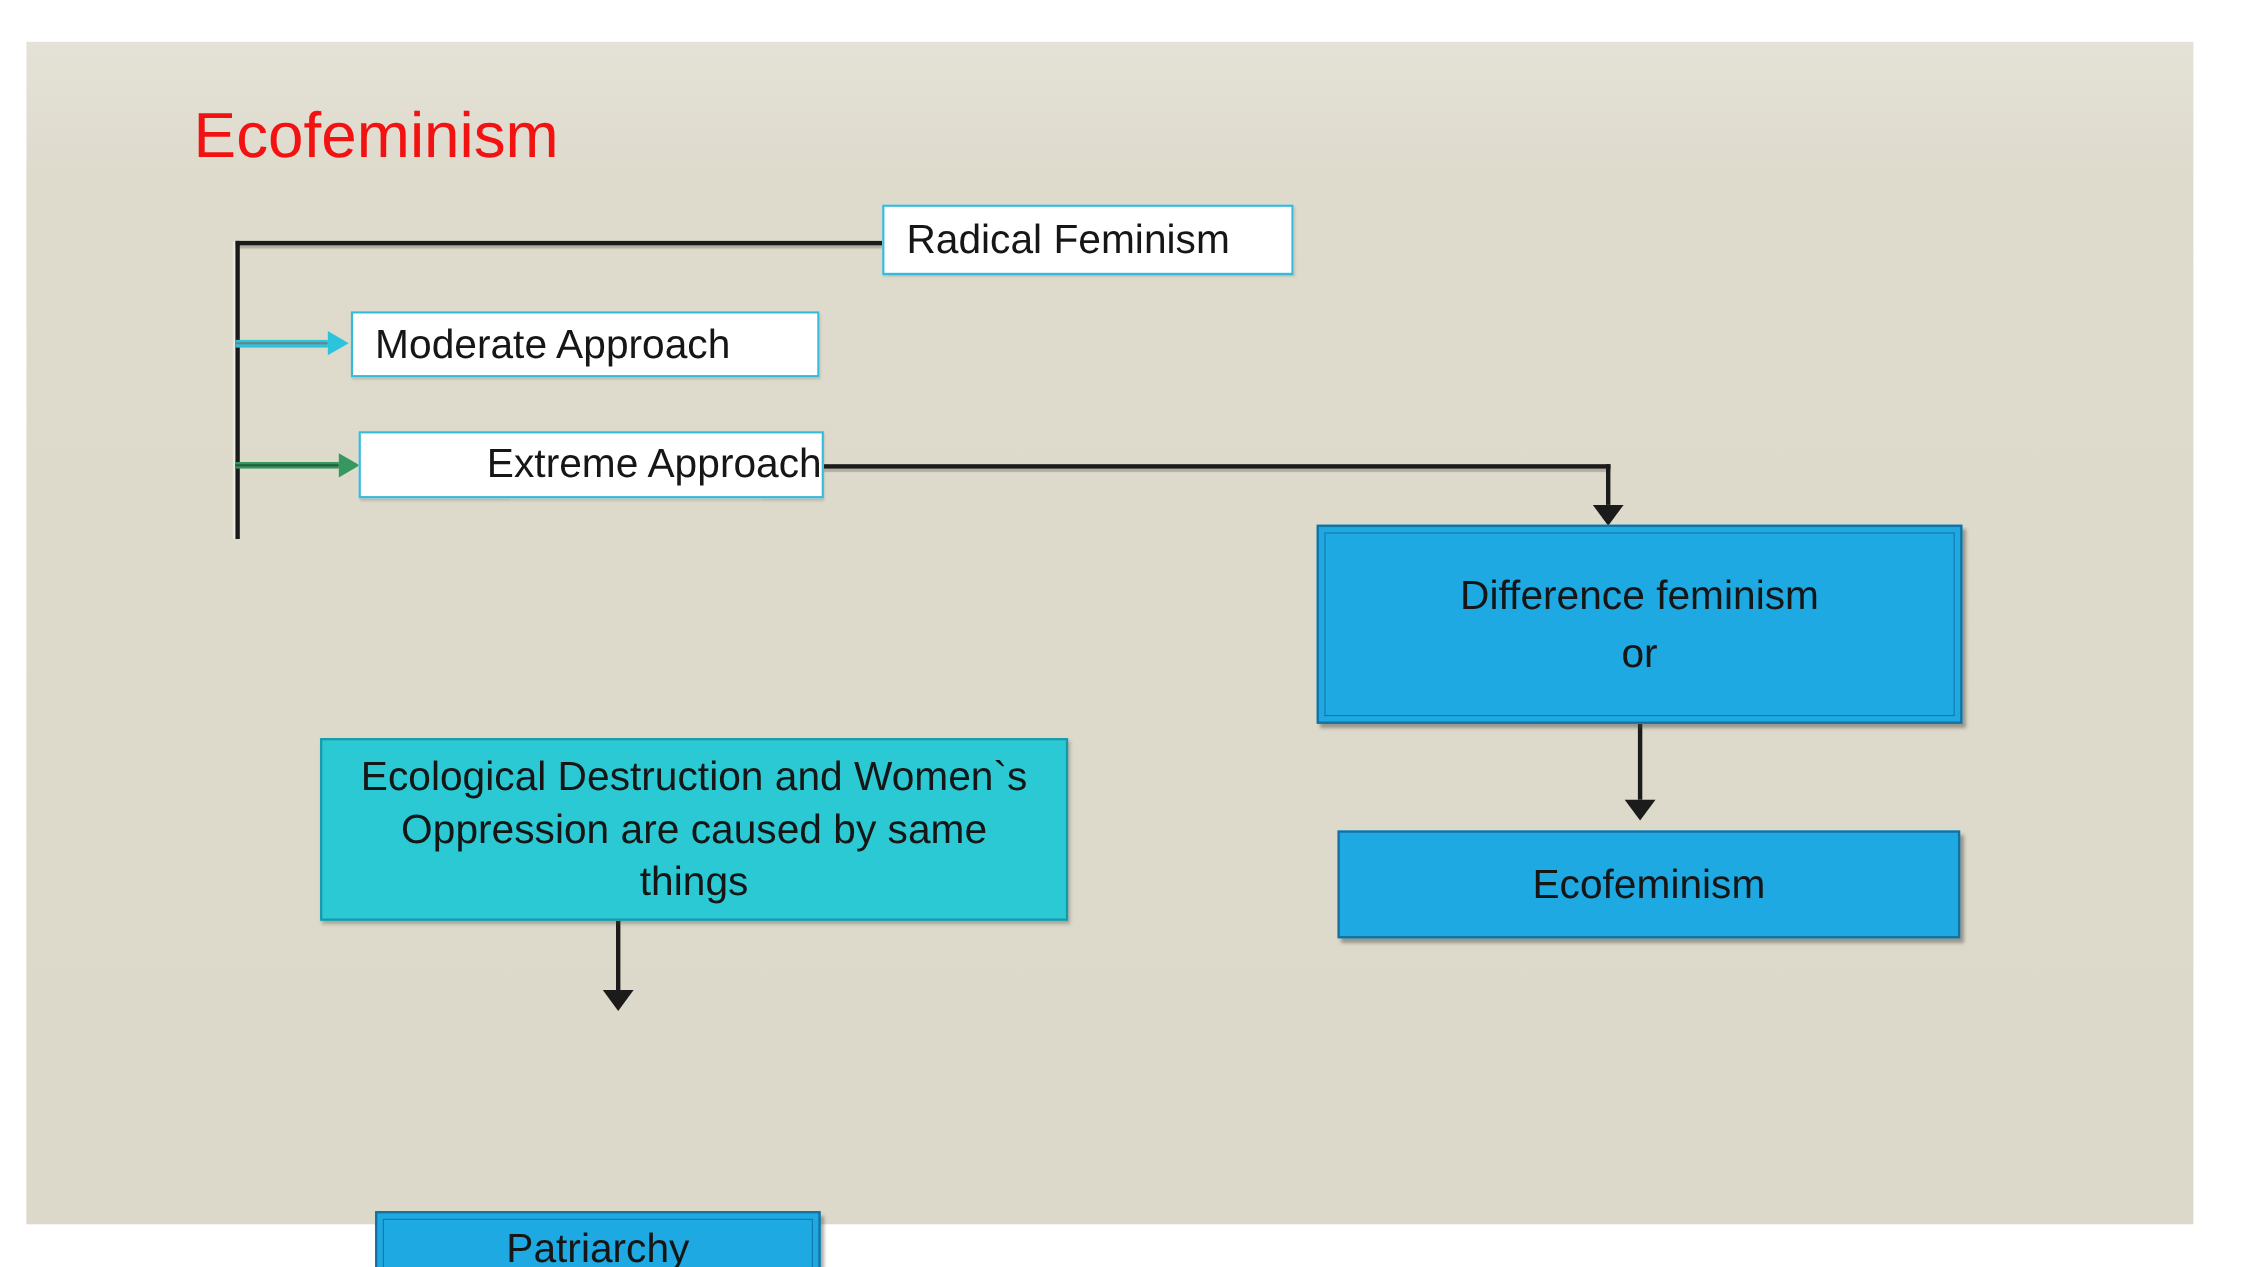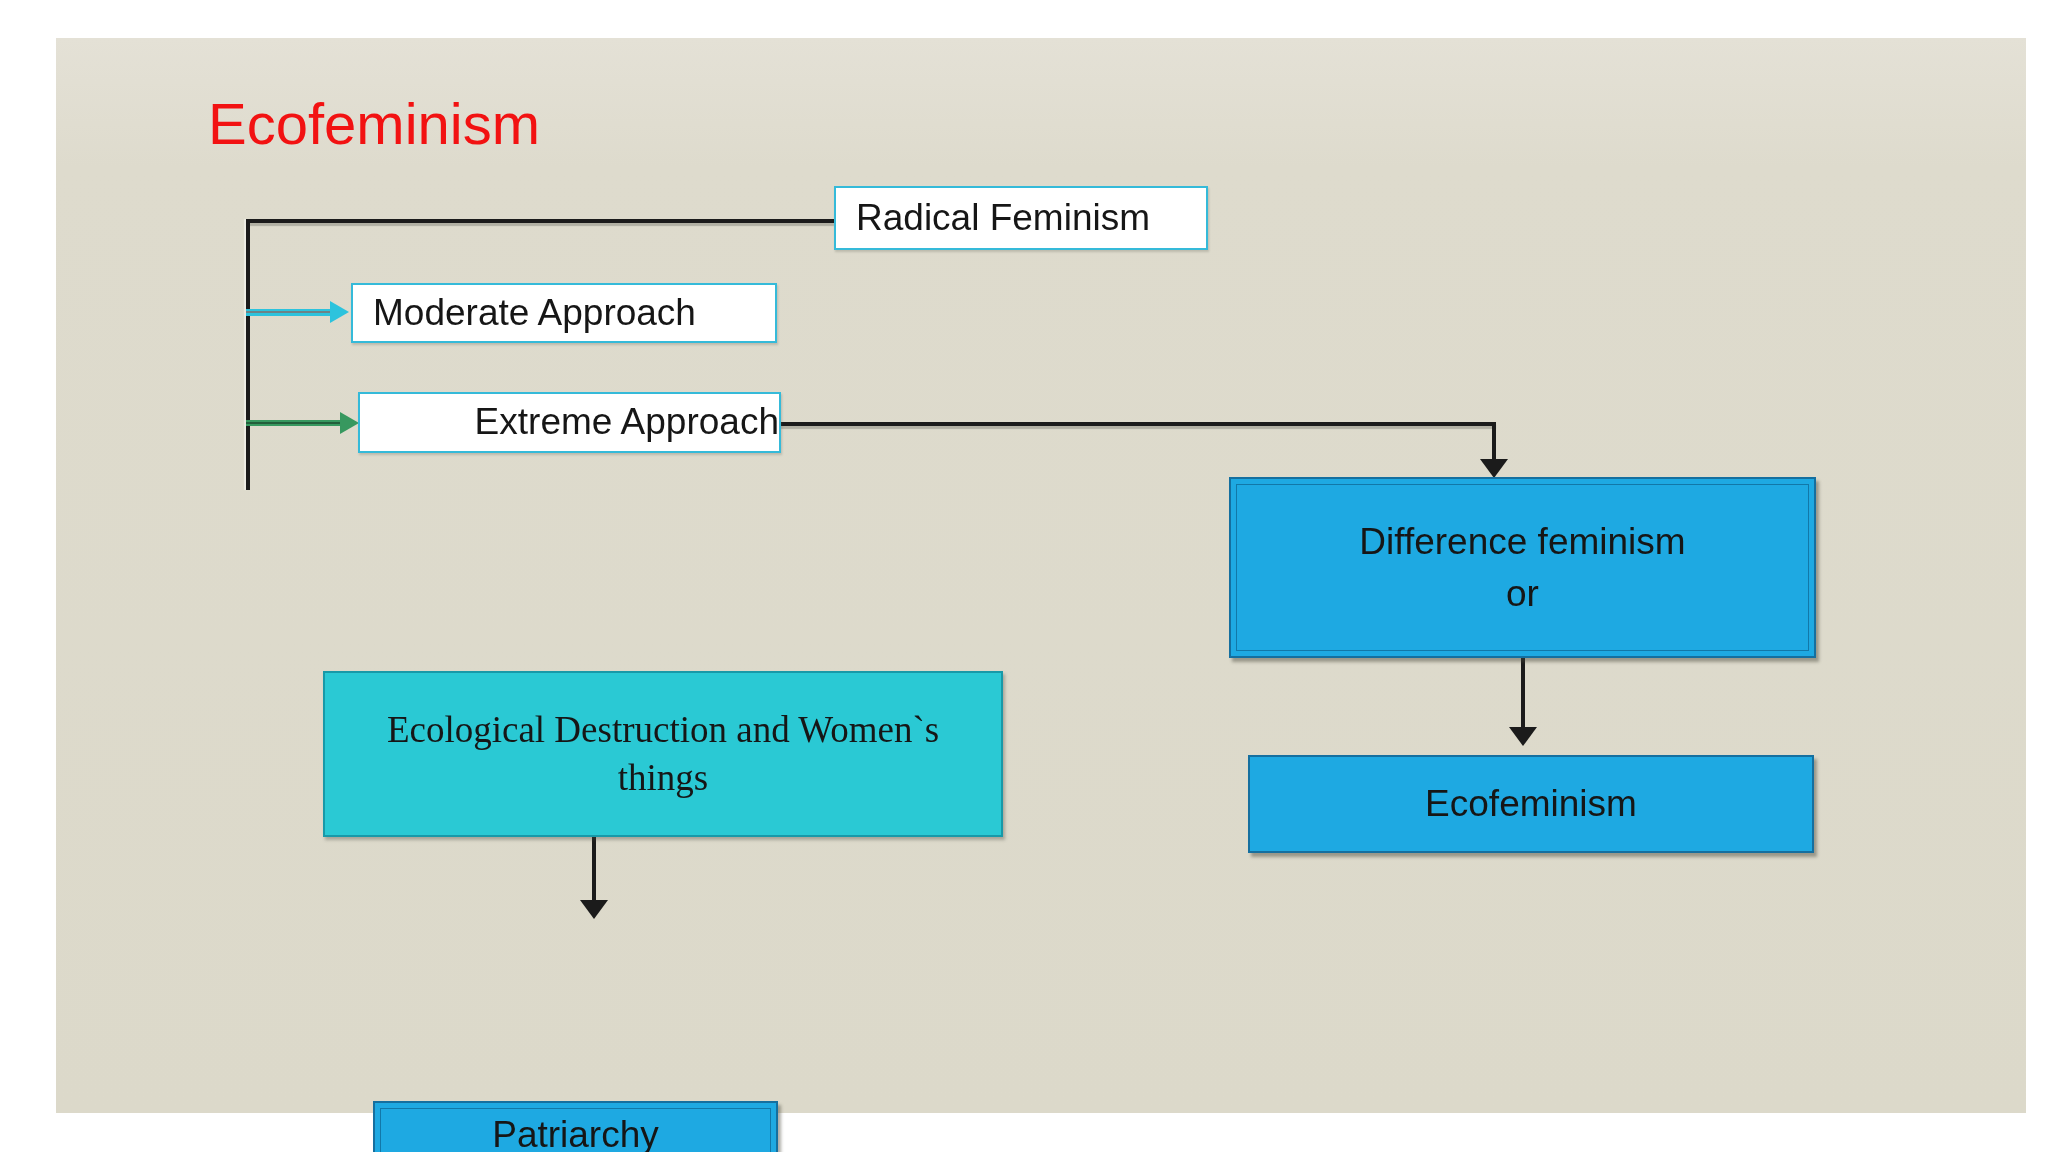--- a/index.html
+++ b/index.html
@@ -3,21 +3,21 @@
 <meta charset="utf-8">
 <style>
   html,body{margin:0;padding:0;}
   body{
     width:2048px;height:1152px;
     background:#ffffff;
     font-family:"Liberation Sans","DejaVu Sans",sans-serif;
     position:relative;overflow:hidden;
   }
   .slide{
-    position:absolute;left:56px;top:38px;width:1970px;height:1075px;
+    position:absolute;left:24px;top:38px;width:1970px;height:1075px;
     background:linear-gradient(180deg,#e4e1d6 0%,#dedbcd 12%,#dcd9ca 100%);
   }
   .title{
     position:absolute;left:152px;top:52px;margin:0;
     font-size:58px;font-weight:400;color:#f21212;letter-spacing:0px;
   }
   .box{
     position:absolute;box-sizing:border-box;
     display:flex;align-items:center;
     color:#161616;font-size:37px;line-height:1.25;
@@ -29,21 +29,20 @@
   }
   .blue-box{
     background:#1ea9e2;border:2px solid #156f9f;
     justify-content:center;text-align:center;
     box-shadow:3px 4px 3px rgba(70,70,60,0.45);
   }
   .teal-box{
     background:#2ac9d4;border:2px solid #1899a8;
     justify-content:center;text-align:right;
     box-shadow:2px 3px 3px rgba(70,70,60,0.35);
-    font-family:Liberation Serif, serif;
   }
   .inner-line{position:relative;}
   .inner-line::before{
     content:"";position:absolute;inset:5px;
     border:1px solid rgba(10,80,120,0.55);pointer-events:none;
   }
   .multiline{flex-direction:column;justify-content:center;}
   .multiline span{display:block;}
   #box-radical{left:778px;top:148px;width:374px;height:64px;}
   #box-moderate{left:295px;top:245px;width:426px;height:60px;}
@@ -125,20 +124,21 @@
     <span>Difference feminism</span>
     <span>or</span>
   </div>
 
   <div class="box blue-box" id="box-ecofeminism">
     <span style="width:100%;text-align:center;">Ecofeminism</span>
   </div>
 
   <div class="box teal-box multiline" id="box-ecological">
     <span>Ecological Destruction and Women`s</span>
+    <span>Oppression are caused by same</span>
     <span>things</span>
   </div>
 
   <div class="box blue-box inner-line" id="box-patriarchy">
     <span style="width:100%;text-align:center;">Patriarchy</span>
   </div>
 
 </div>
 
 </body></html>

